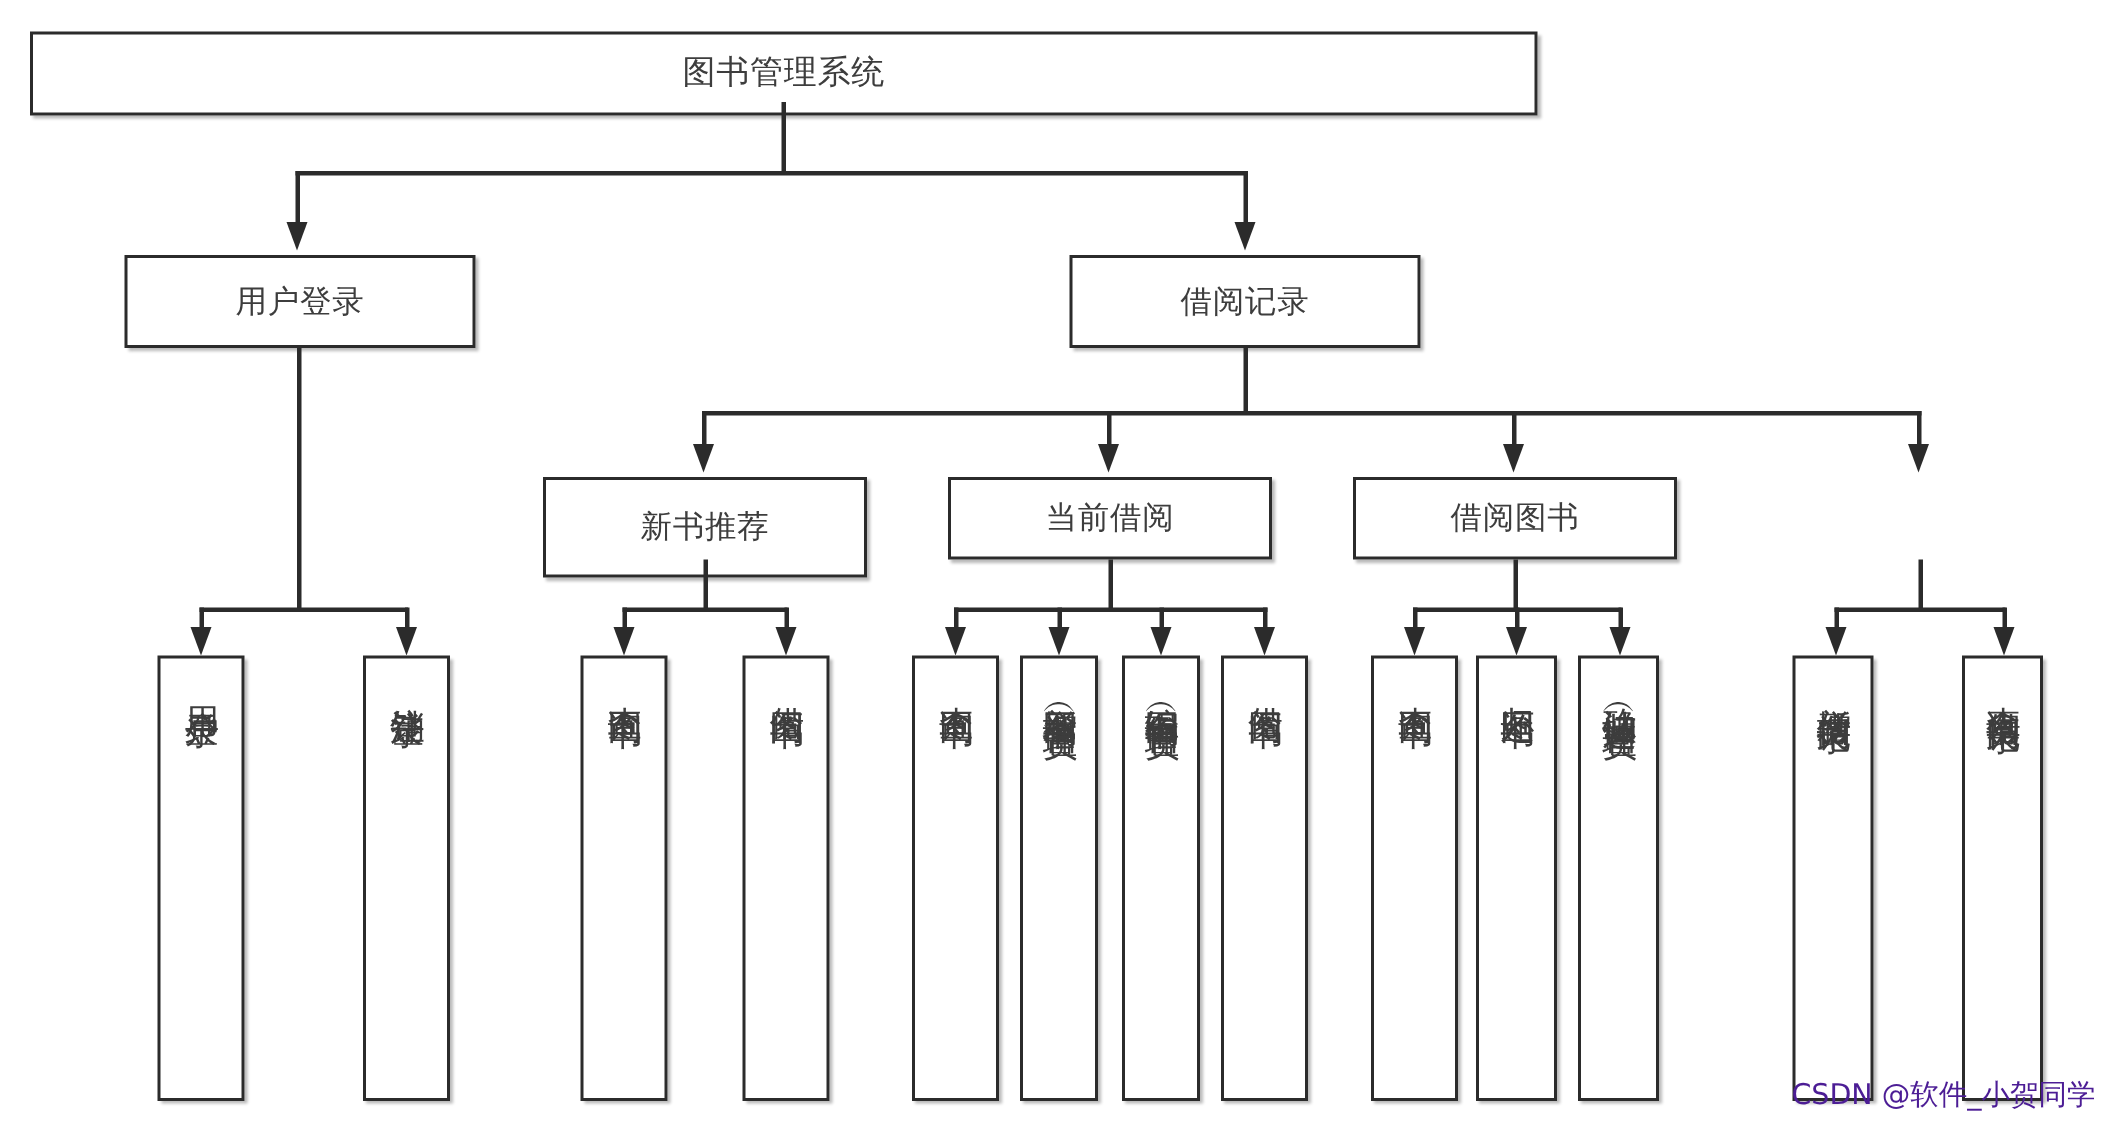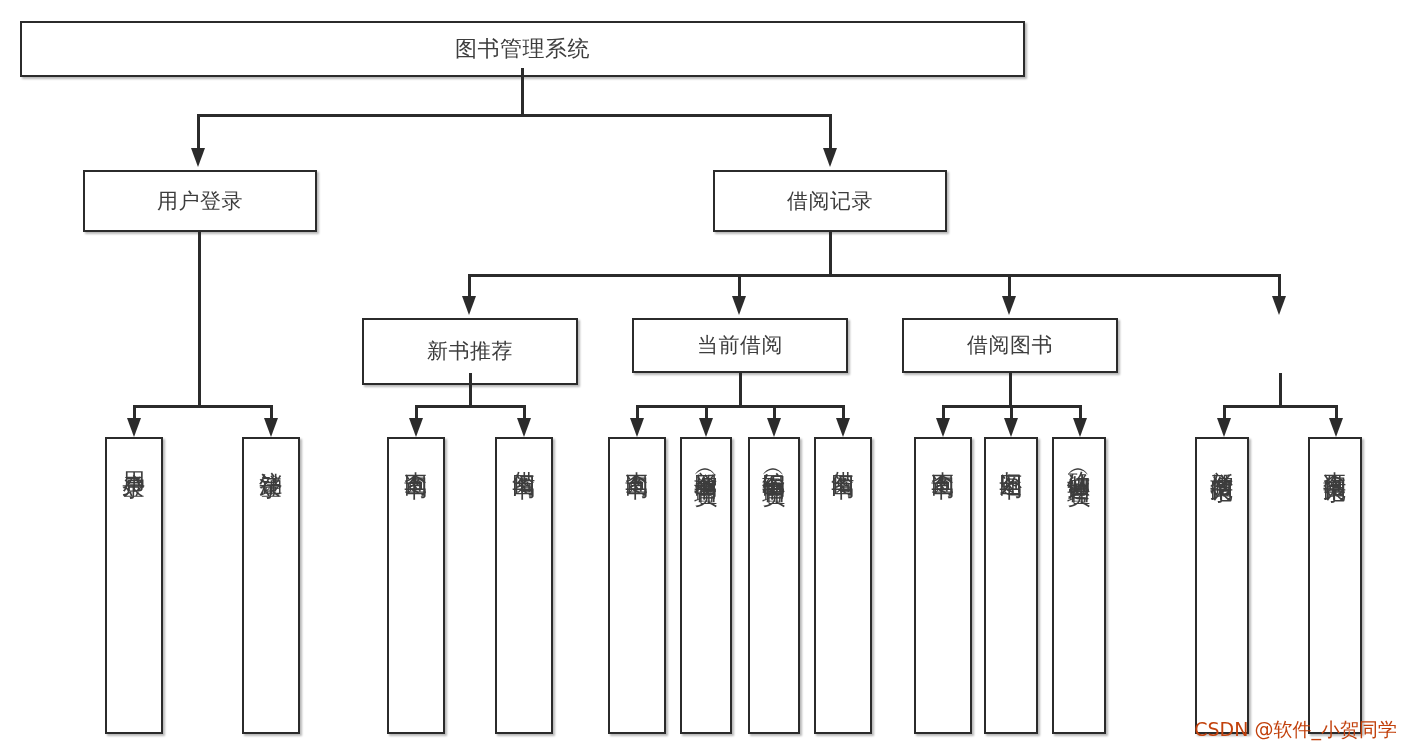--- a/index.html
+++ b/index.html
@@ -73,21 +73,21 @@
     border-right: 7.5px solid transparent;
     border-top: 19px solid #2b2b2b;
   }
 
   
   #watermark {
     position: absolute;
     right: 8px;
     bottom: 4px;
     font-size: 19px;
-    color: #c2410c;
+    color: #4c1d95;
     white-space: nowrap;
     user-select: none;
   }
 </style>
 </head>
 <body>
 
 <div id="canvas">
 
   <div class="node h root" style="left:20px; top:21px; width:1005px; height:56px;">

